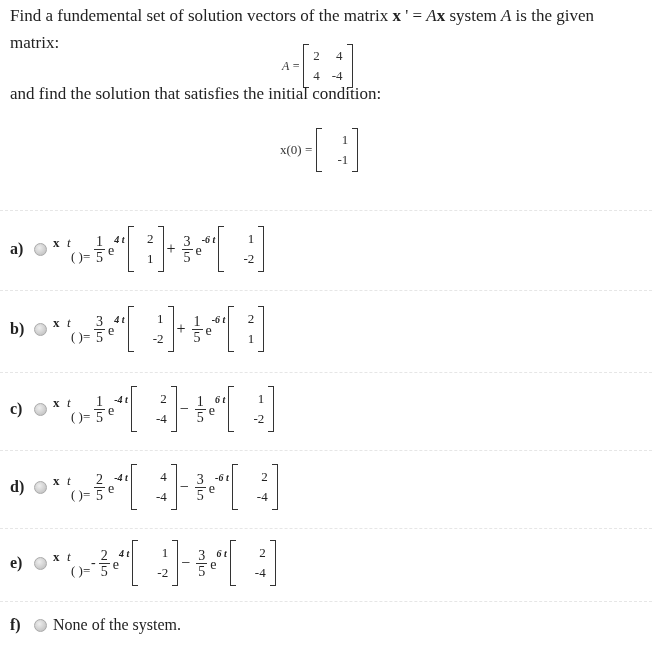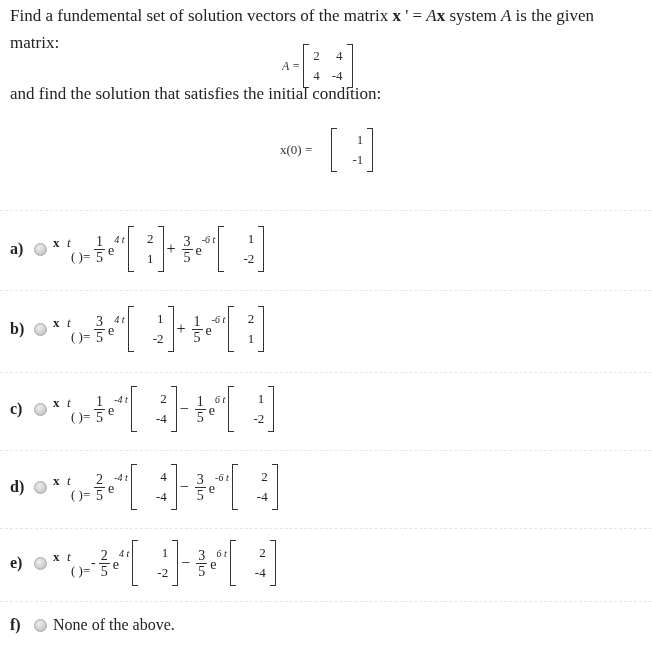--- a/index.html
+++ b/index.html
@@ -17,21 +17,21 @@
   .opt { position:absolute; left:10px; display:flex; align-items:center; font-size:16px; }
   .letter { font-weight:bold; width:24px; }
   .radio { width:11px; height:11px; border-radius:50%; background:radial-gradient(circle at 40% 35%, #eee, #b9b9b9); border:1px solid #aaa; margin-right:6px; }
   .xt { font-size:13px; position:relative; width:38px; height:40px; }
   .xt .x { position:absolute; left:0; top:6px; font-weight:bold; }
   .xt .t { position:absolute; left:14px; top:6px; font-style:italic; }
   .xt .eq { position:absolute; left:18px; top:20px; }
   .frac { display:inline-flex; flex-direction:column; align-items:center; font-size:14px; line-height:15px; margin:0 3px; }
   .frac .n { border-bottom:1px solid #333; padding:0 2px; }
   .e { font-size:14px; position:relative; margin-right:3px; }
-  .e sup { font-size:10px; font-style:italic; position:relative; top:-6px; }
+  .e sup { font-size:10px; font-style:italic; position:relative; top:-6px;font-weight:bold; }
   .op { font-size:16px; margin:0 3px; }
   .col .brk { height:44px; }
   .none { font-size:16px; }
 </style>
 </head>
 <body>
 
 <div class="q">
   <span>Find a fundemental set of solution vectors of the matrix </span><span class="b">x</span><span> ' = </span><span class="it">A</span><span class="b">x</span><span> system </span><span class="it">A</span><span> is the given matrix:</span>
 </div>
@@ -47,21 +47,21 @@
         <span>-4</span>
     </span>
     <span class="brk r"></span>
   </span>
 </div>
 
 <div class="q" style="top:80px">and find the solution that satisfies the initial condition:</div>
 
 <div class="centered" style="left:280px;top:128px;">
   <span class="mat">
-    <span style="margin-right:19px;font-size:13px">x(0) =</span>
+    <span style="margin-right:4px;font-size:13px">x(0) =</span>
     <span class="brk l"></span>
     <span class="cells" style="width:22px">
         <span>1</span>
         <span>-1</span>
       </span>
     <span class="brk r"></span>
   </span>
 </div>
 
 <div class="divider" style="top:210px"></div>
@@ -253,14 +253,14 @@
         <span>2</span>
         <span>-4</span>
       </span>
       <span class="brk r"></span>
     </span>
 </div>
 
 <div class="opt" style="top:616px">
   <span class="letter">f)</span>
   <span class="radio"></span>
-  <span class="none">None of the above.</span>
+  <span class="none">None of the system.</span>
 </div>
 
 </body></html>

